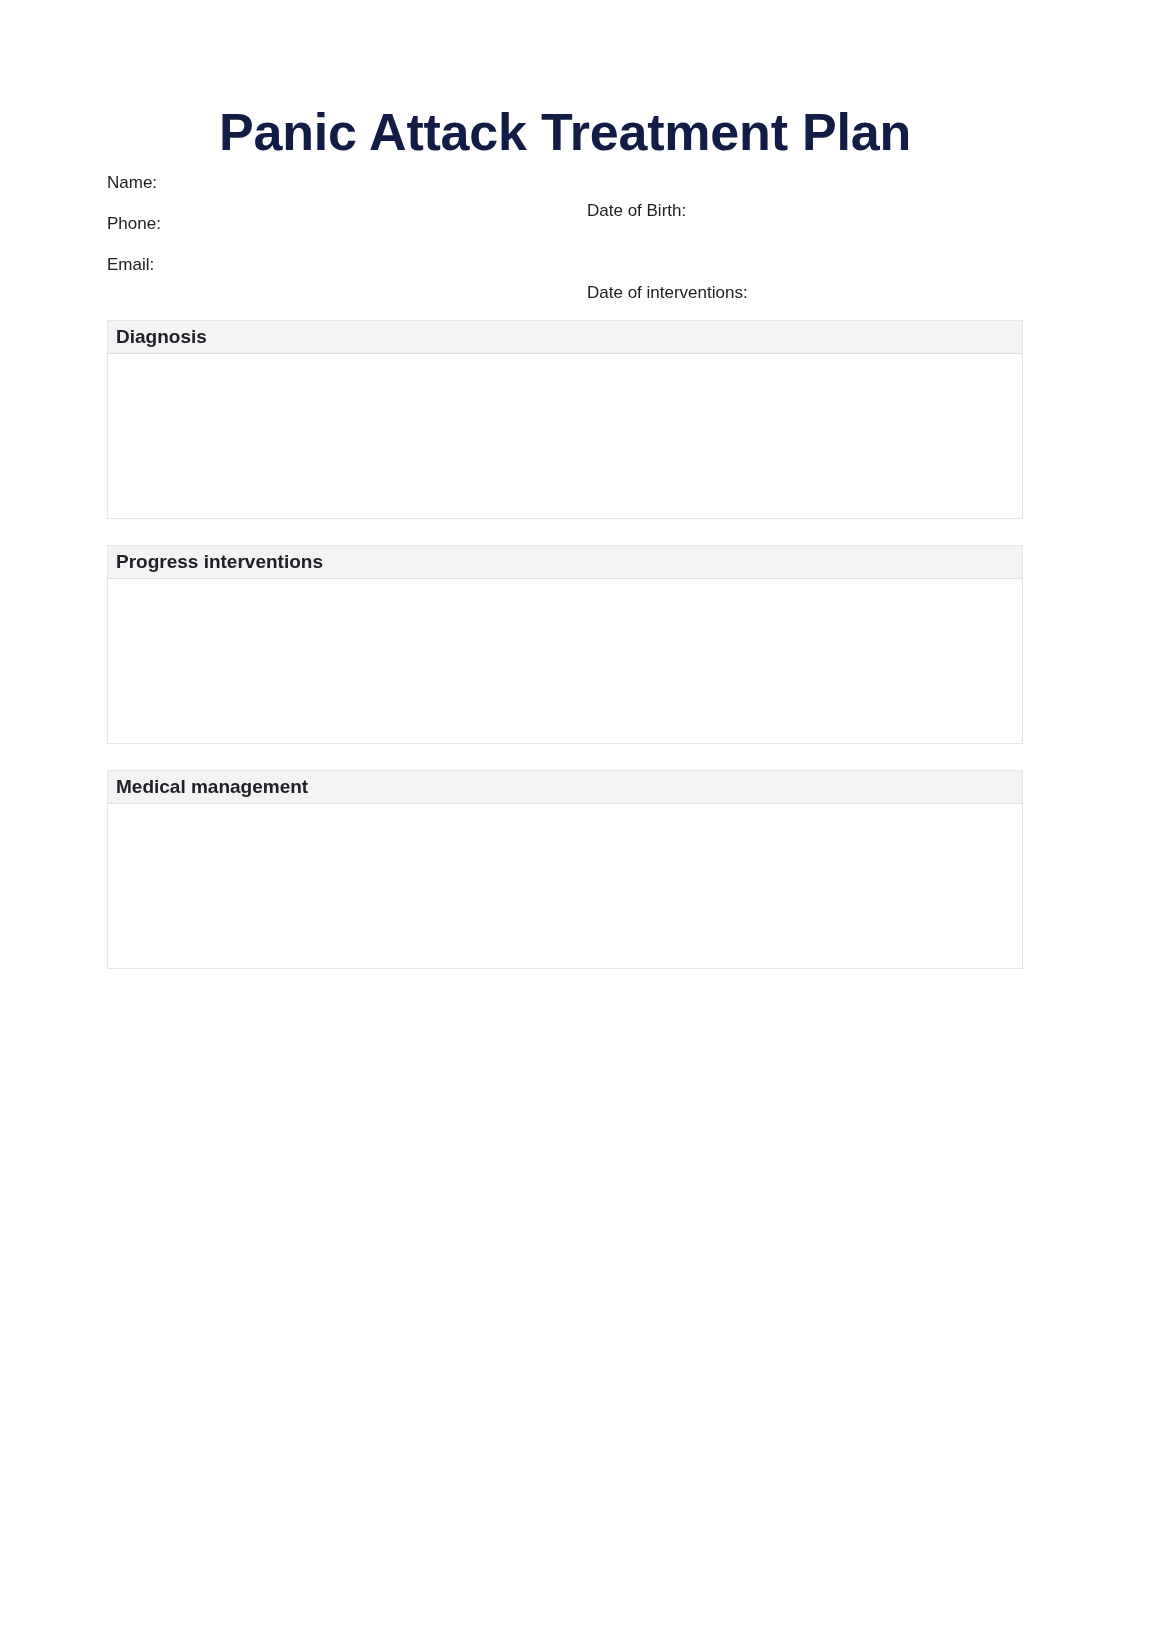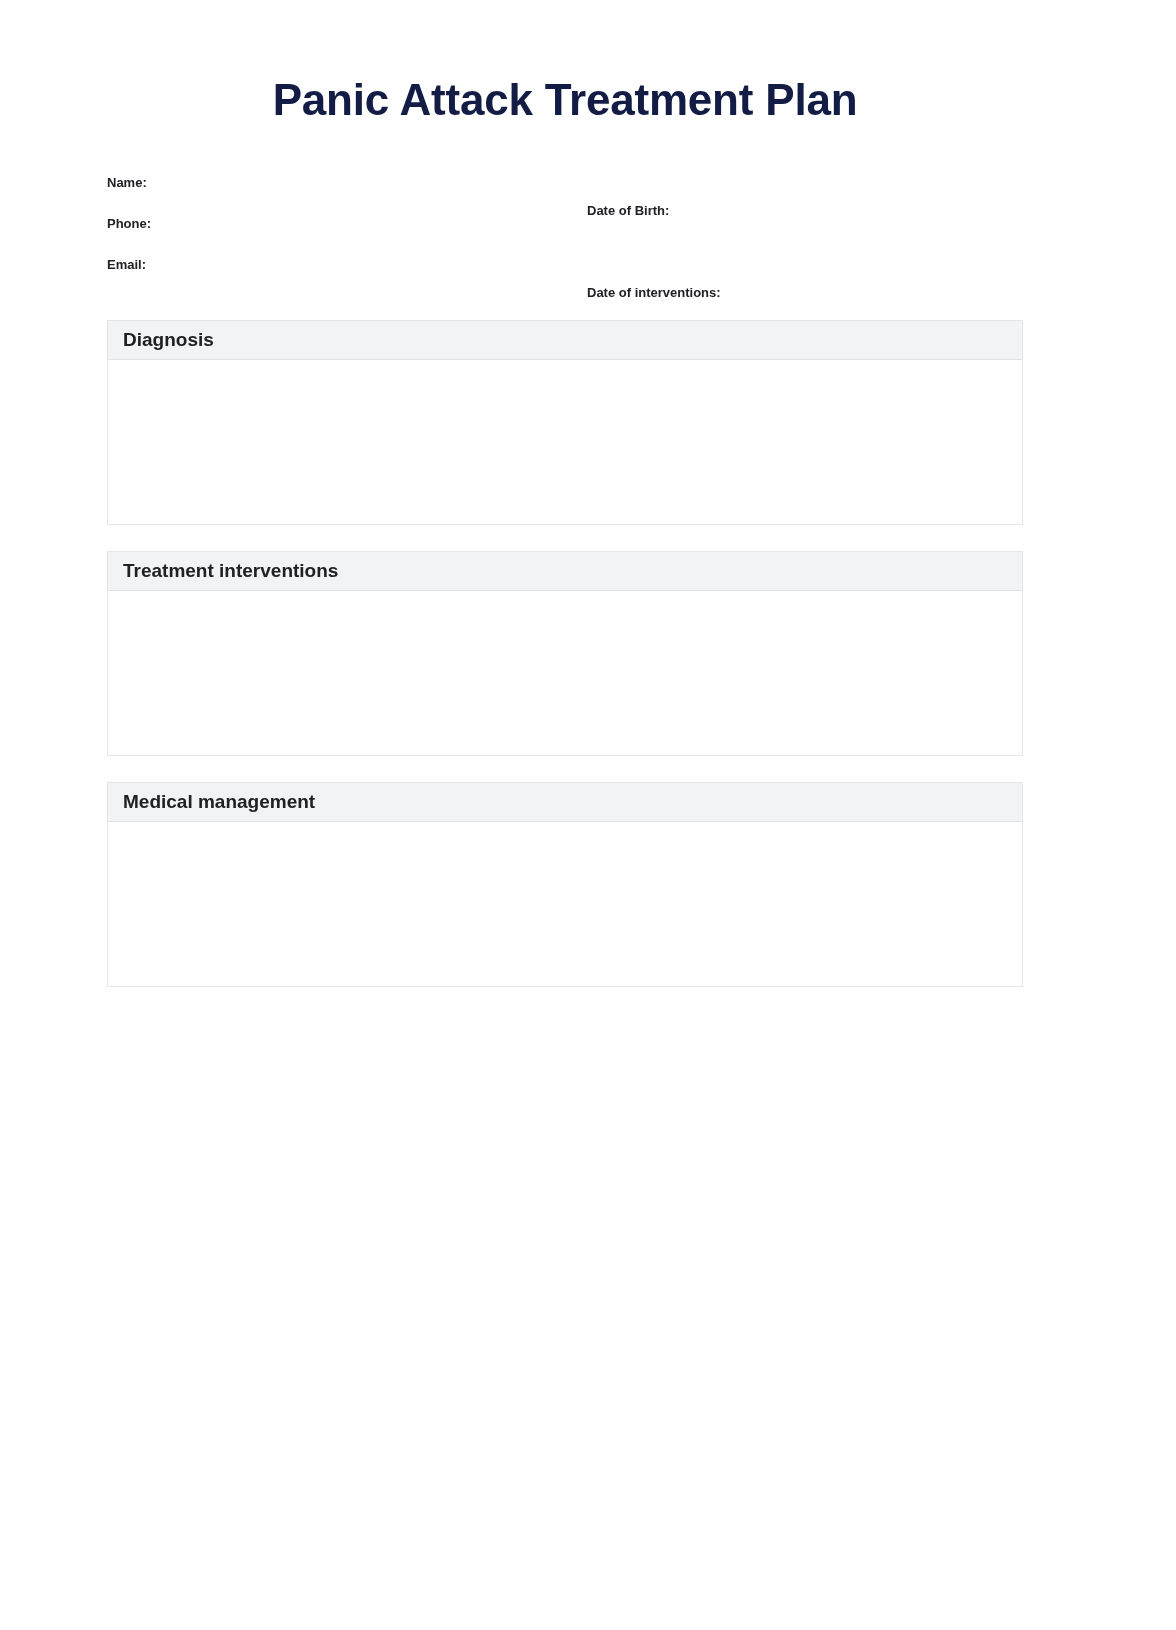--- a/index.html
+++ b/index.html
@@ -20,72 +20,72 @@
     position: relative;
     width: 1176px;
     height: 1630px;
     background: #ffffff;
   }
 
   
   .doc-title {
     position: absolute;
     left: 0;
-    top: 76px;
+    top: 108px;
     width: 1130px;
     text-align: center;
-    font-size: 44px;
+    font-size: 52px;
     line-height: 48px;
     font-weight: bold;
     color: #121c45;
     letter-spacing: -0.2px;
   }
 
   
   .info-block {
     position: absolute;
     left: 107px;
     top: 171px;
     width: 916px;
   }
   .info-row {
     display: flex;
     height: 41px;
     align-items: flex-start;
   }
   .info-cell {
-    font-size: 13px;
+    font-size: 17px;
     line-height: 24px;
-    font-weight: bold;
+    font-weight: normal;
     color: #202124;
     white-space: nowrap;
   }
   .info-cell.left  { width: 480px; }
   .info-cell.right { width: 436px; margin-top: 28px; }
 
   
   .sections {
     position: absolute;
     left: 107px;
     top: 320px;
     width: 916px;
   }
   .section {
     width: 916px;
     margin-bottom: 26px;
     background: #ffffff;
   }
   .section-header {
-    height: 40px;
+    height: 34px;
     background: #f1f3f4;
     border: 1px solid #e4e6e8;
     border-bottom: 1px solid #e0e2e4;
     display: flex;
     align-items: center;
-    padding-left: 15px;
+    padding-left: 8px;
   }
   .section-header-label {
     font-size: 19px;
     line-height: 24px;
     font-weight: bold;
     color: #202124;
     white-space: nowrap;
   }
   .section-body {
     border: 1px solid #e4e6e8;
@@ -142,21 +142,21 @@
         <span class="section-header-label">Diagnosis</span>
       </div>
       <div class="section-body h-first">
         <textarea class="section-body-field" placeholder="" style=""></textarea>
       </div>
     </div>
 
 
     <div class="section">
       <div class="section-header">
-        <span class="section-header-label">Treatment interventions</span>
+        <span class="section-header-label">Progress interventions</span>
       </div>
       <div class="section-body h-normal">
         <textarea class="section-body-field" placeholder="" style=""></textarea>
       </div>
     </div>
 
     <div class="section">
       <div class="section-header">
         <span class="section-header-label">Medical management</span>
       </div>

